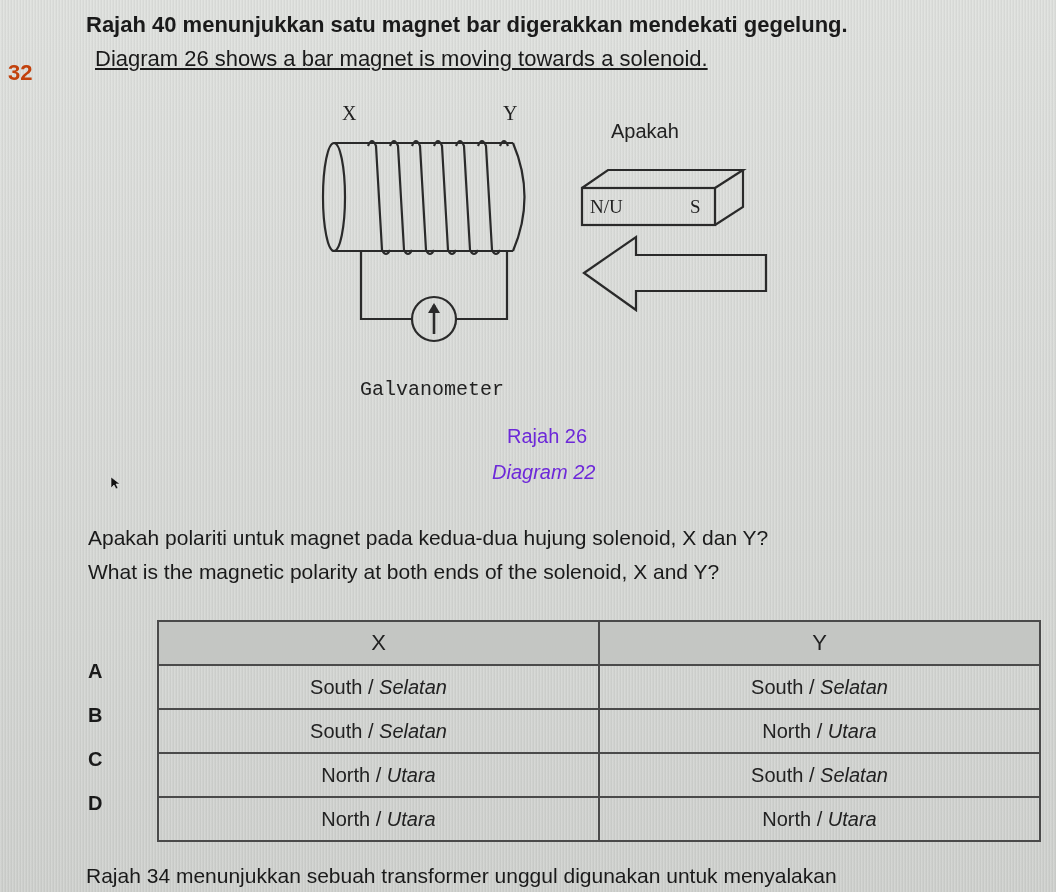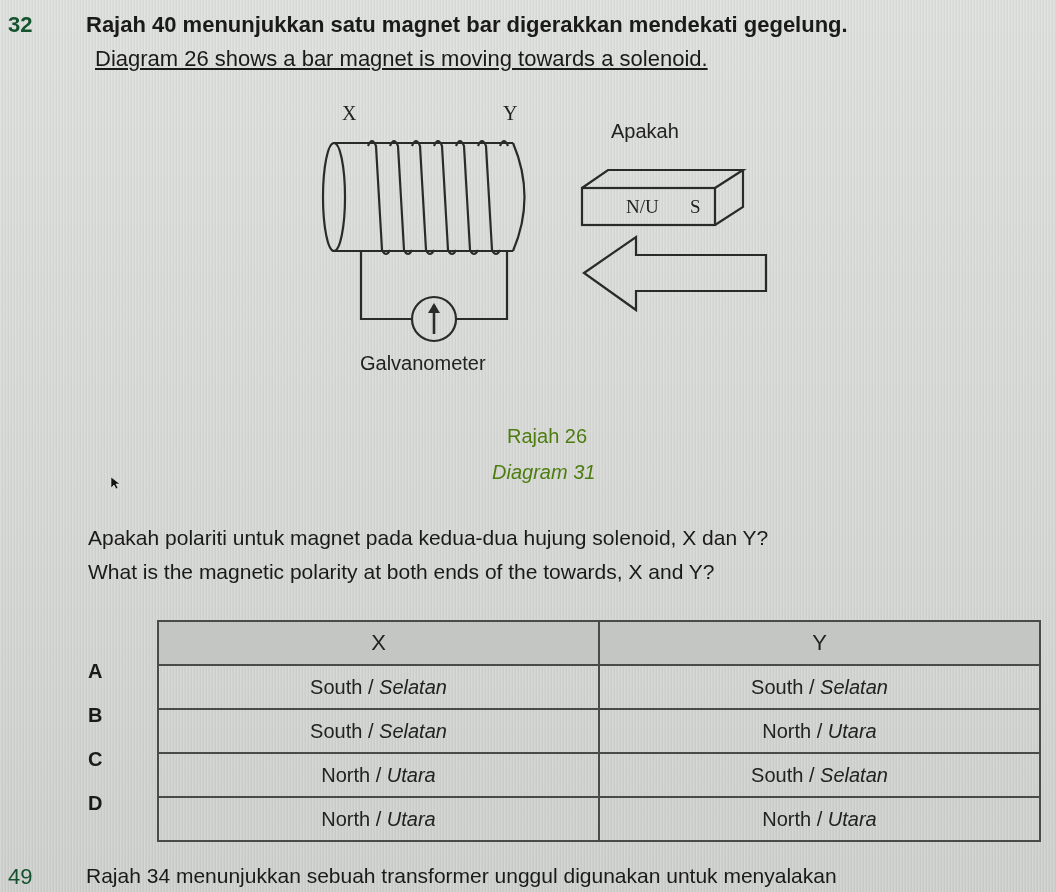--- a/index.html
+++ b/index.html
@@ -15,33 +15,34 @@
       background-image:
         repeating-linear-gradient(90deg, rgba(255,255,255,0.10) 0px, rgba(255,255,255,0.10) 1px, rgba(0,0,0,0.04) 2px, rgba(0,0,0,0.04) 3px),
         linear-gradient(180deg, #dfe1de 0%, #d7d9d6 55%, #cfd1ce 100%);
       font-family: "Liberation Sans", sans-serif;
       color: #1c1c1c;
     }
     .qnum {
       position: absolute;
       font-size: 22px;
       font-weight: bold;
-      color: #14532d;
+      color: #c2410c;
+      margin-top: 48px;
     }
     .line {
       position: absolute;
       font-size: 22px;
       color: #1a1a1a;
       white-space: nowrap;
     }
     .bold { font-weight: bold; }
     .caption {
       position: absolute;
       font-size: 20px;
-      color: #4d7c0f;
+      color: #6d28d9;
       white-space: nowrap;
     }
     .italic { font-style: italic; }
     .diagram {
       position: absolute;
       left: 0;
       top: 0;
       width: 1056px;
       height: 892px;
       pointer-events: none;
@@ -134,36 +135,36 @@
 
       <g>
         <path d="M584 273 L636 237 L636 255 L766 255 L766 291 L636 291 L636 310 Z"></path>
       </g>
     </g>
   </svg>
 
   <div class="diag-label serif" style="left:342px; top:102px;">X</div>
   <div class="diag-label serif" style="left:503px; top:102px;">Y</div>
   <div class="diag-label" style="left:611px; top:120px;">Apakah</div>
-  <div class="diag-label serif" style="left:590px; top:196px; font-size:19px;margin-left:36px;">N/U</div>
+  <div class="diag-label serif" style="left:590px; top:196px; font-size:19px;">N/U</div>
   <div class="diag-label serif" style="left:690px; top:196px; font-size:19px;">S</div>
-  <div class="diag-label" style="left:360px; top:352px;">Galvanometer</div>
+  <div class="diag-label" style="left:360px; top:378px;font-family:Liberation Mono, monospace;">Galvanometer</div>
 </div>
 
 <div class="caption" style="left:507px; top:425px;">Rajah 26</div>
-<div class="caption italic" style="left:492px; top:461px;">Diagram 31</div>
+<div class="caption italic" style="left:492px; top:461px;">Diagram 22</div>
 
 <div class="cursor">
   <svg width="12" height="14" viewBox="0 0 12 14">
     <path d="M1 1 L1 12 L4 9 L6 13 L8 12 L6 8 L10 8 Z" fill="#111" stroke="#eee" stroke-width="0.6"></path>
   </svg>
 </div>
 
 <div class="line" style="left:88px; top:526px; font-size:21px;">Apakah polariti untuk magnet pada kedua-dua hujung solenoid, X dan Y?</div>
-<div class="line" style="left:88px; top:560px; font-size:21px;">What is the magnetic polarity at both ends of the towards, X and Y?</div>
+<div class="line" style="left:88px; top:560px; font-size:21px;">What is the magnetic polarity at both ends of the solenoid, X and Y?</div>
 
 <div class="opt-letter" style="top:660px;">A</div>
 <div class="opt-letter" style="top:704px;">B</div>
 <div class="opt-letter" style="top:748px;">C</div>
 <div class="opt-letter" style="top:792px;">D</div>
 
 <table class="options">
   <thead>
     <tr>
       <th style="width:50%;">X</th>

